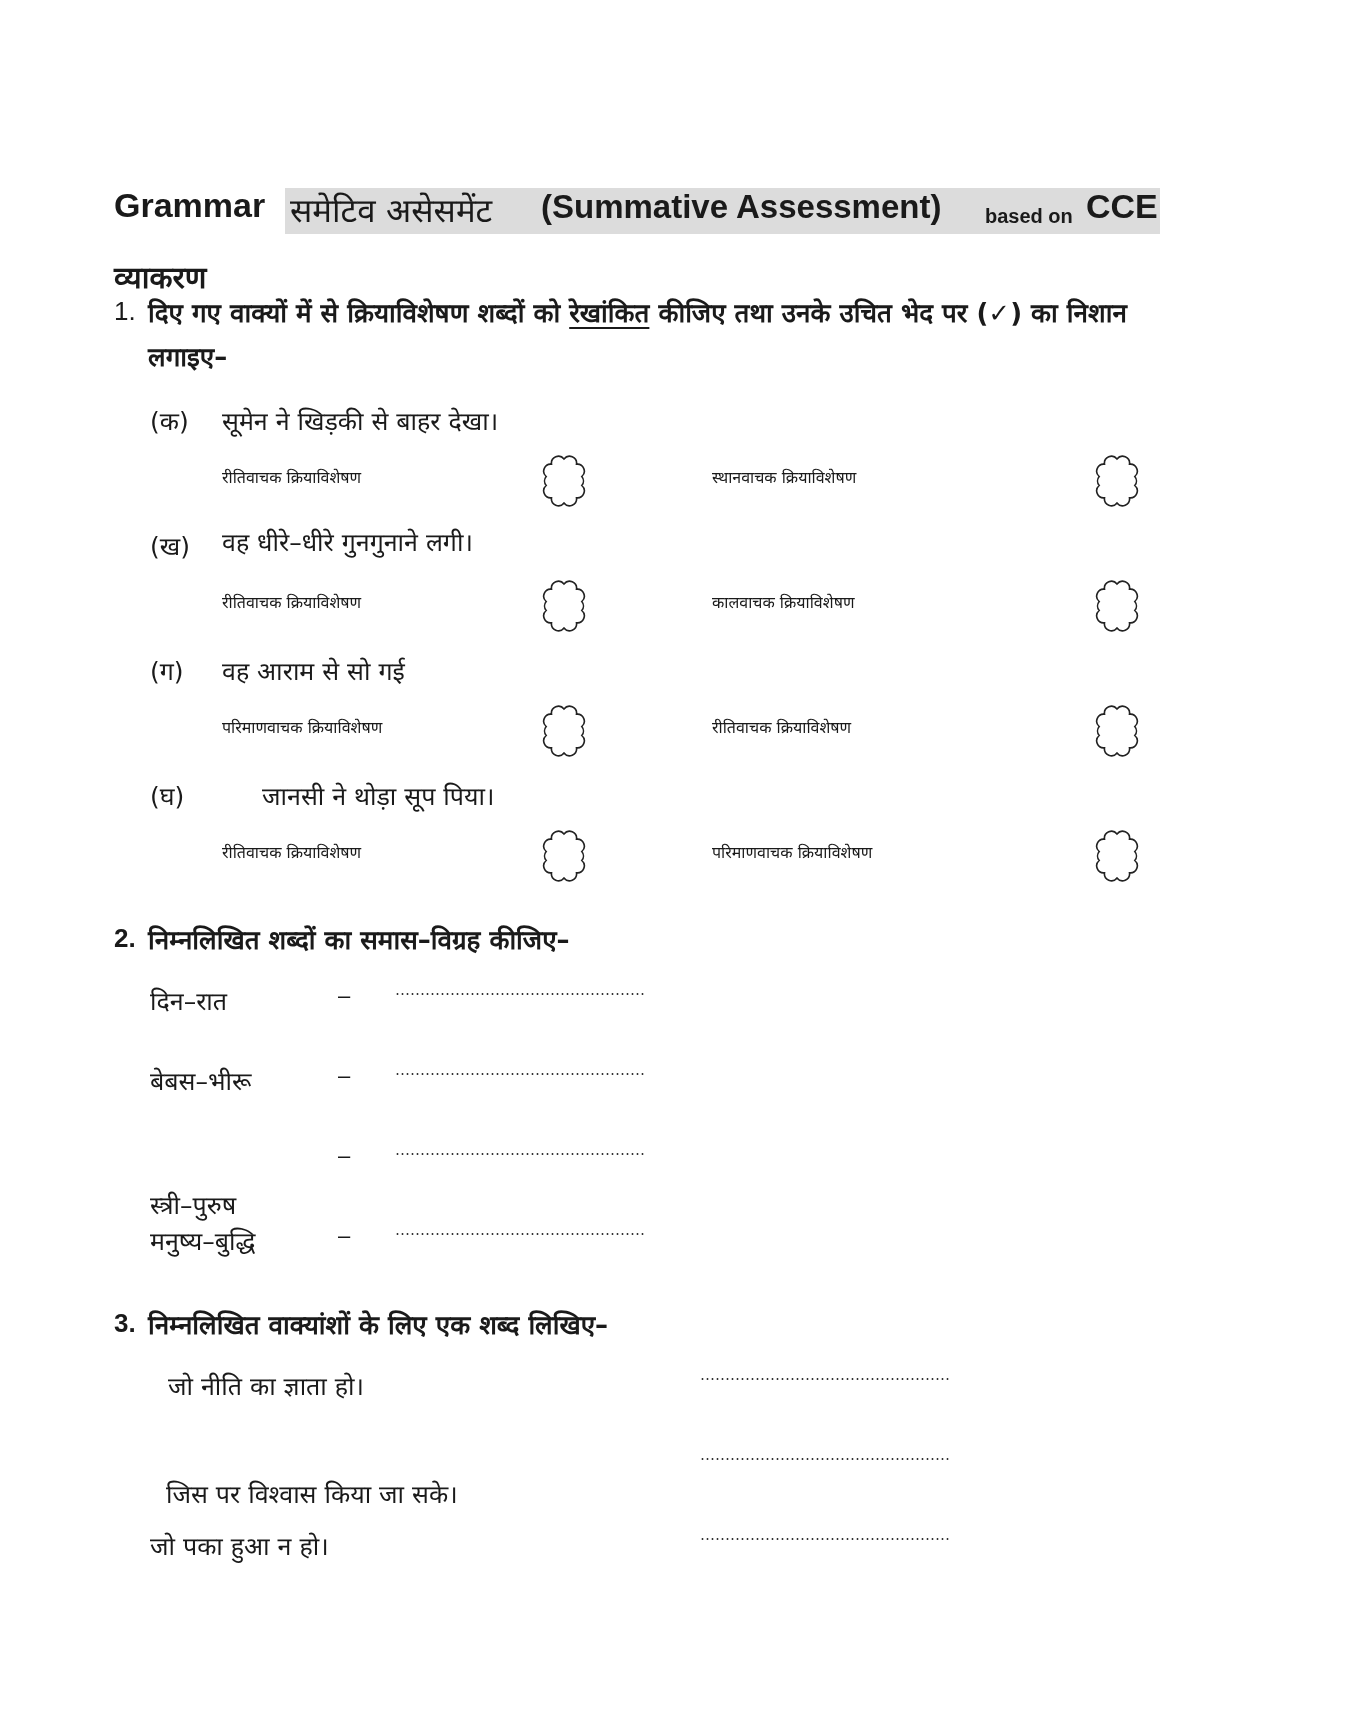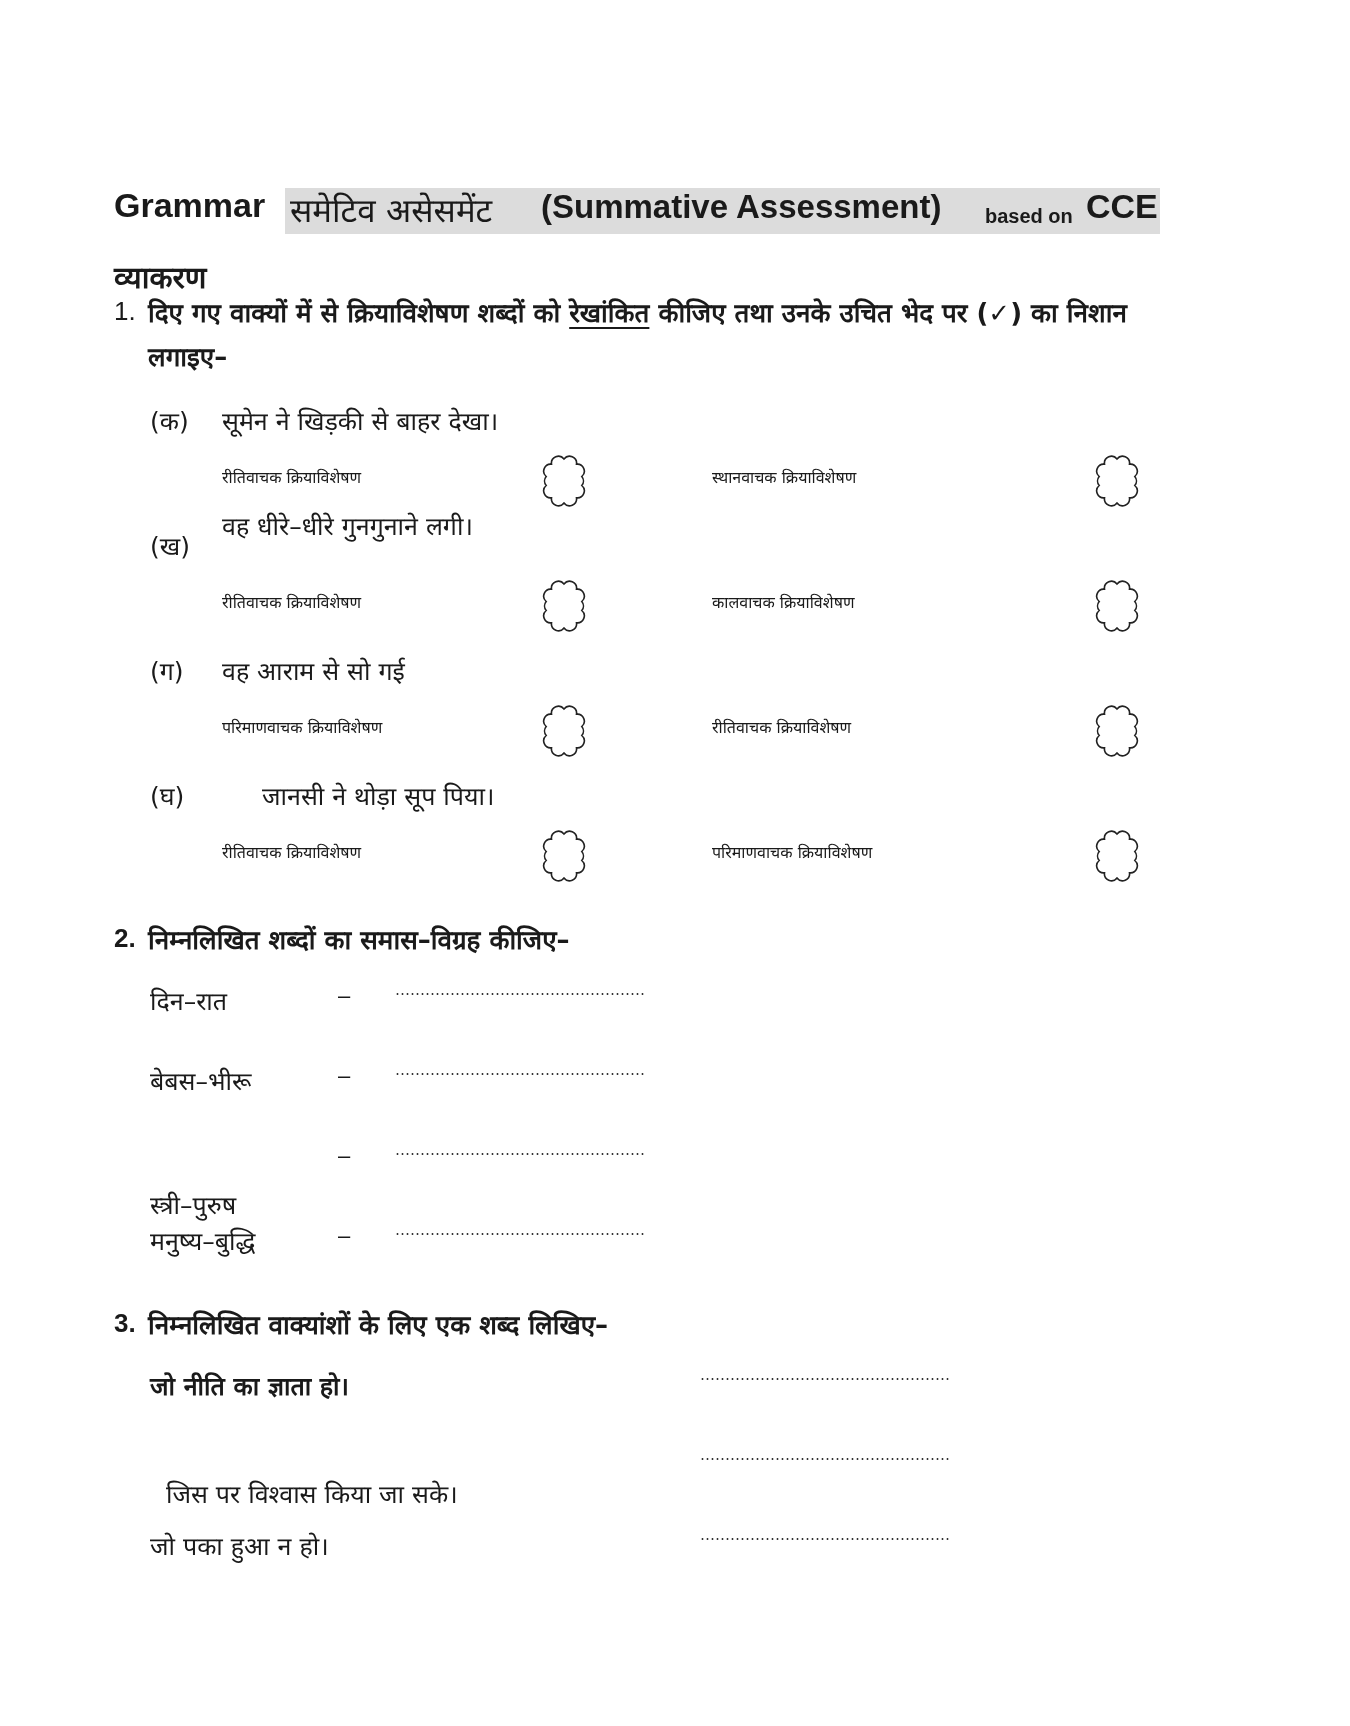--- a/index.html
+++ b/index.html
@@ -54,21 +54,21 @@
 <div class="abs option" style="left:222px; top:466px;">रीतिवाचक क्रियाविशेषण</div>
 <svg class="flower" style="left:538px; top:455px;" viewBox="0 0 52 52">
     <use href="#flowerShape"></use>
   </svg>
 <div class="abs option" style="left:712px; top:466px;">स्थानवाचक क्रियाविशेषण</div>
 <svg class="flower" style="left:1091px; top:455px;" viewBox="0 0 52 52">
     <use href="#flowerShape"></use>
   </svg>
 
 <div class="abs sub-label" style="left:150px; top:528px;">(ख)</div>
-<div class="abs sentence" style="left:222px; top:508px;">वह धीरे–धीरे गुनगुनाने लगी।</div>
+<div class="abs sentence" style="left:222px; top:524px;">वह धीरे–धीरे गुनगुनाने लगी।</div>
 <div class="abs option" style="left:222px; top:591px;">रीतिवाचक क्रियाविशेषण</div>
 <svg class="flower" style="left:538px; top:580px;" viewBox="0 0 52 52">
     <use href="#flowerShape"></use>
   </svg>
 <div class="abs option" style="left:712px; top:591px;">कालवाचक क्रियाविशेषण</div>
 <svg class="flower" style="left:1091px; top:580px;" viewBox="0 0 52 52">
     <use href="#flowerShape"></use>
   </svg>
 
 <div class="abs sub-label" style="left:150px; top:653px;">(ग)</div>
@@ -108,21 +108,21 @@
 <div class="abs dash" style="left:338px; top:1143px;">–</div>
 <div class="dots" style="left:395px; top:1153px;"></div>
 
 <div class="abs term" style="left:150px; top:1223px;">मनुष्य–बुद्धि</div>
 <div class="abs dash" style="left:338px; top:1223px;">–</div>
 <div class="dots" style="left:395px; top:1233px;"></div>
 
 <div class="abs q-num" style="left:114px; top:1308px; font-weight:bold;">3.</div>
 <div class="abs q-head" style="left:148px; top:1306px;">निम्नलिखित वाक्यांशों के लिए एक शब्द लिखिए–</div>
 
-<div class="abs phrase" style="left:150px; top:1368px;font-weight:bold;">जो नीति का ज्ञाता हो।</div>
+<div class="abs phrase" style="left:168px; top:1368px;">जो नीति का ज्ञाता हो।</div>
 <div class="dots" style="left:700px; top:1378px;"></div>
 
 <div class="abs phrase" style="left:166px; top:1448px;margin-top:28px;">जिस पर विश्वास किया जा सके।</div>
 <div class="dots" style="left:700px; top:1458px;"></div>
 
 <div class="abs phrase" style="left:150px; top:1528px;">जो पका हुआ न हो।</div>
 <div class="dots" style="left:700px; top:1538px;"></div>
 
 <svg width="0" height="0" style="position:absolute">
   <defs>

